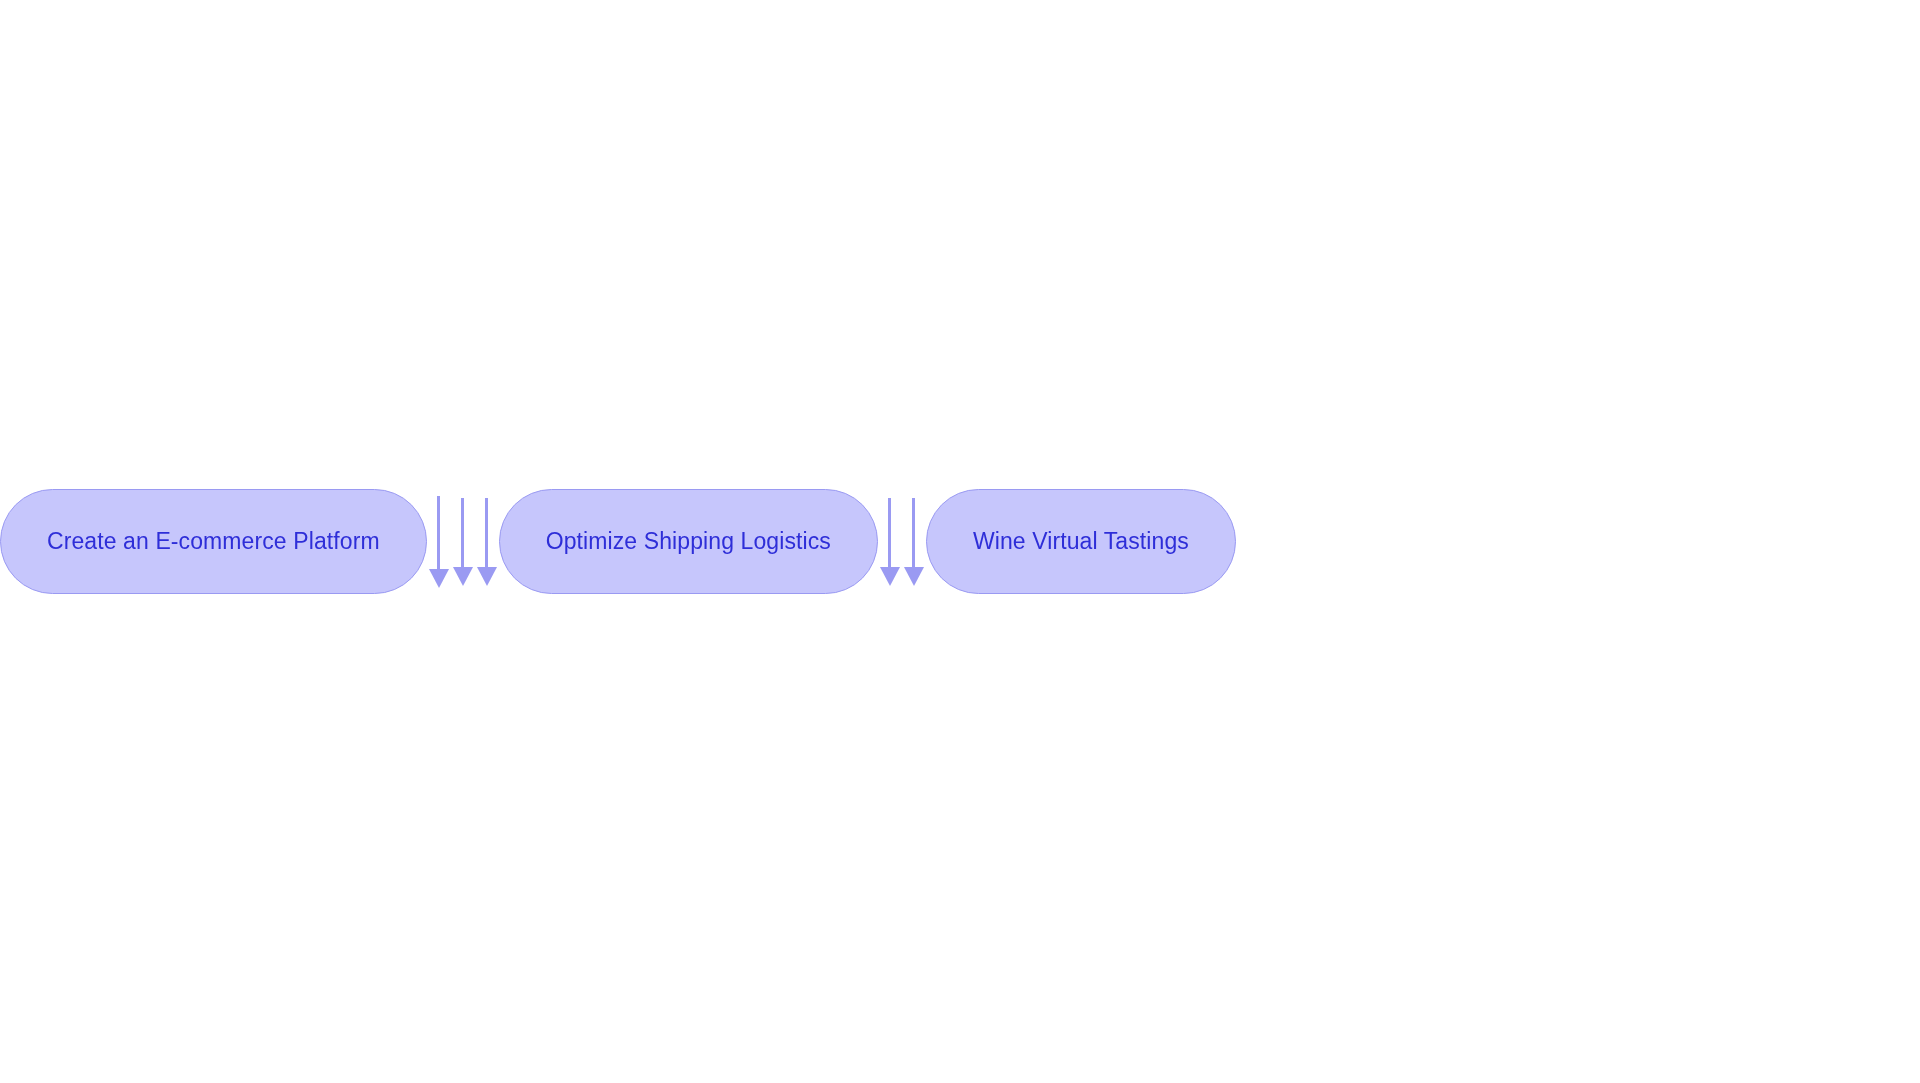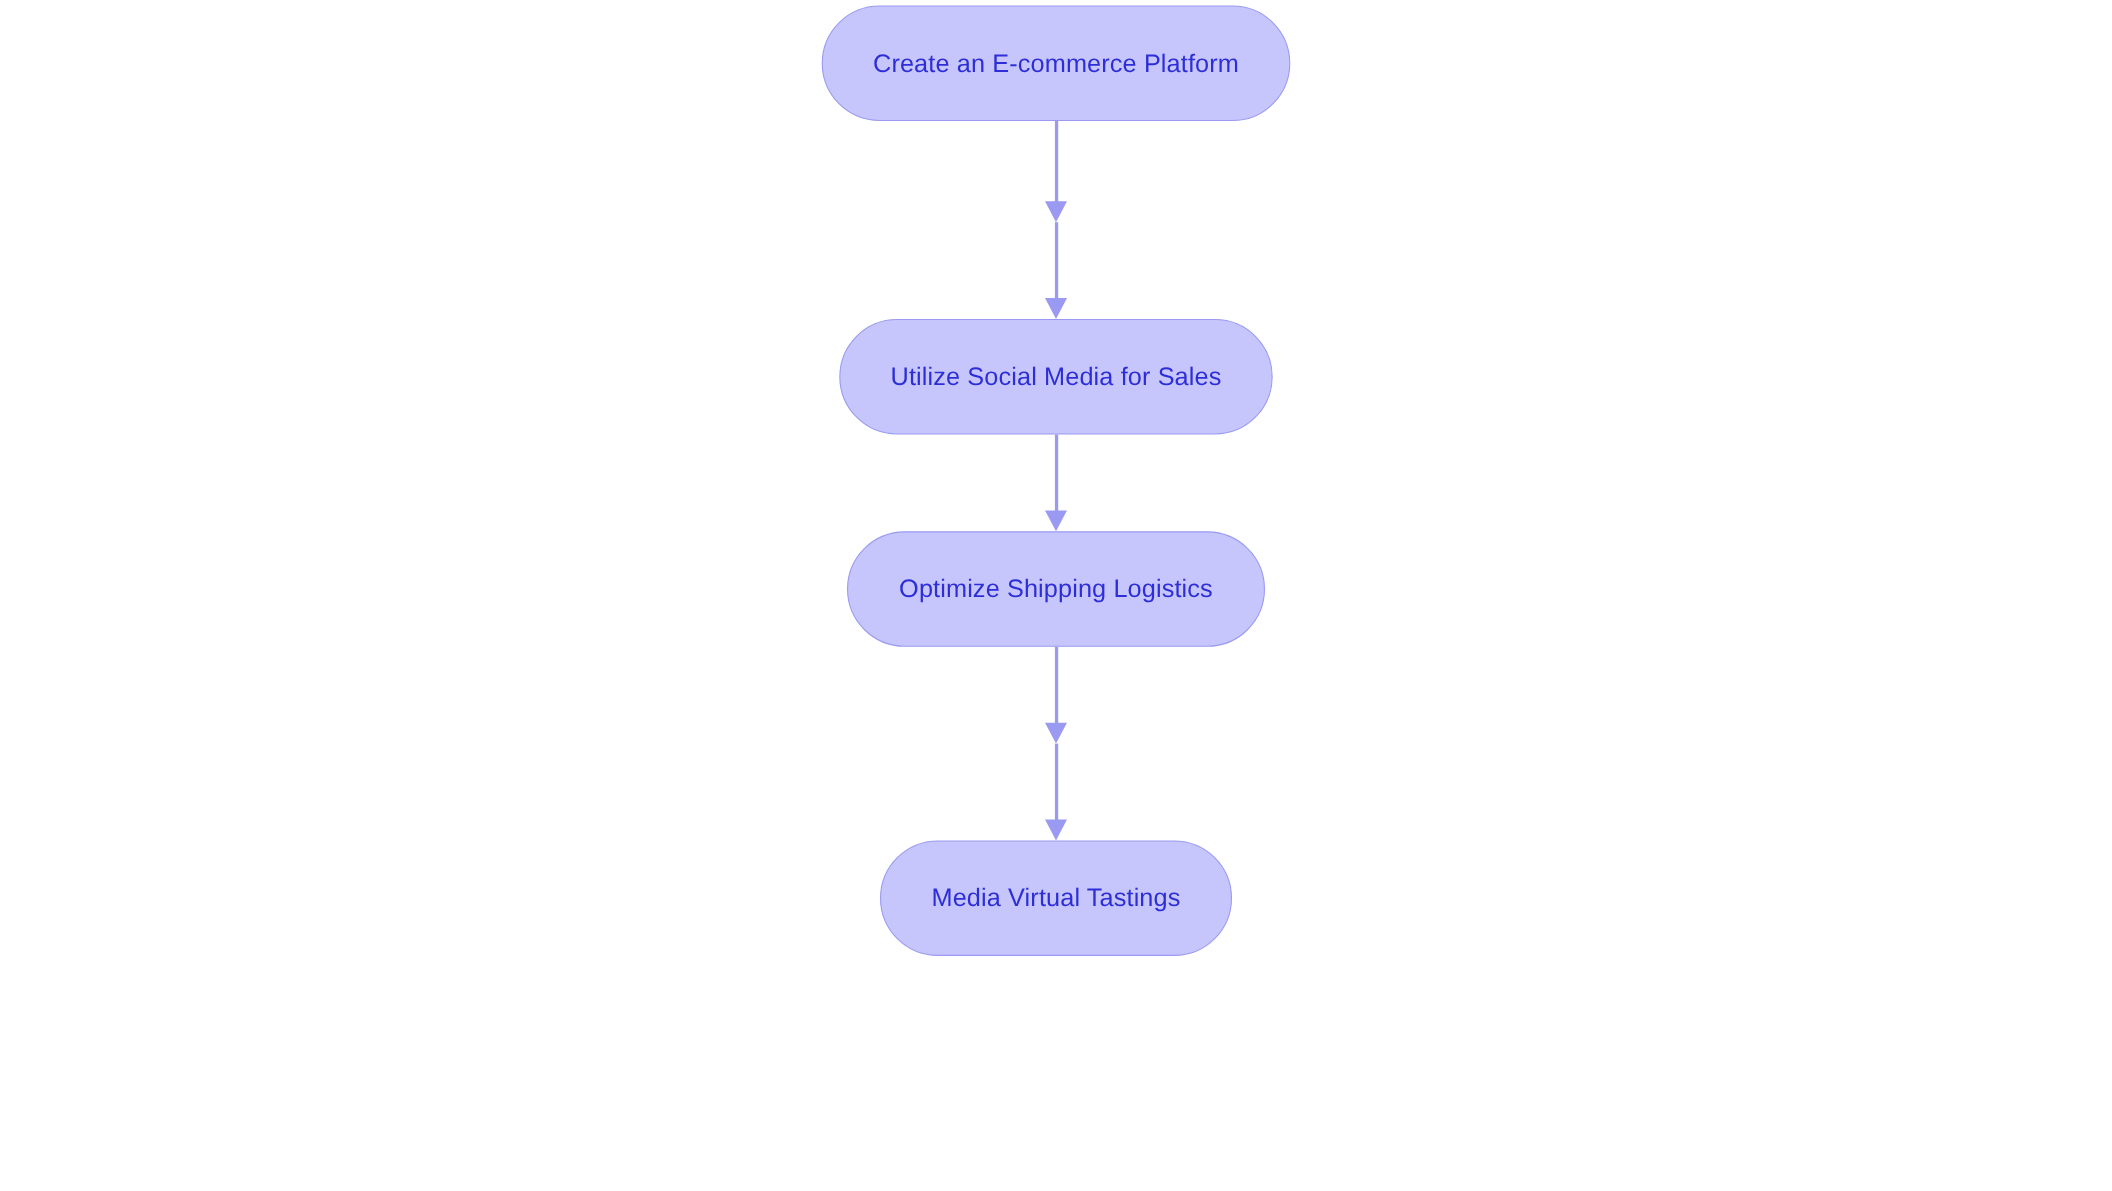--- a/index.html
+++ b/index.html
@@ -22,21 +22,21 @@
     background: #ffffff;
   }
 
   .flow-column {
     position: absolute;
     left: 0;
     top: 0;
     width: 1920px;
     height: 1083px;
     display: flex;
-    flex-direction: column;
+    flex-direction: row;
     align-items: center;
     justify-content: flex-start;
   }
 
   .node {
     box-sizing: border-box;
     display: flex;
     align-items: center;
     justify-content: center;
     background: #c6c6fc;
@@ -112,23 +112,20 @@
       <div class="shaft"></div>
       <div class="arrowhead"></div>
     </div>
 
 
     <div class="connector gap-2">
       <div class="shaft"></div>
       <div class="arrowhead"></div>
     </div>
 
-    <div class="node node-3">
-      <span class="node-label">Utilize Social Media for Sales</span>
-    </div>
 
     <div class="connector gap-3">
       <div class="shaft"></div>
       <div class="arrowhead"></div>
     </div>
 
     <div class="node node-4">
       <span class="node-label">Optimize Shipping Logistics</span>
     </div>
 
@@ -137,17 +134,17 @@
       <div class="arrowhead"></div>
     </div>
 
 
     <div class="connector gap-5">
       <div class="shaft"></div>
       <div class="arrowhead"></div>
     </div>
 
     <div class="node node-6">
-      <span class="node-label">Media Virtual Tastings</span>
+      <span class="node-label">Wine Virtual Tastings</span>
     </div>
 
   </div>
 </div>
 
 </body></html>

